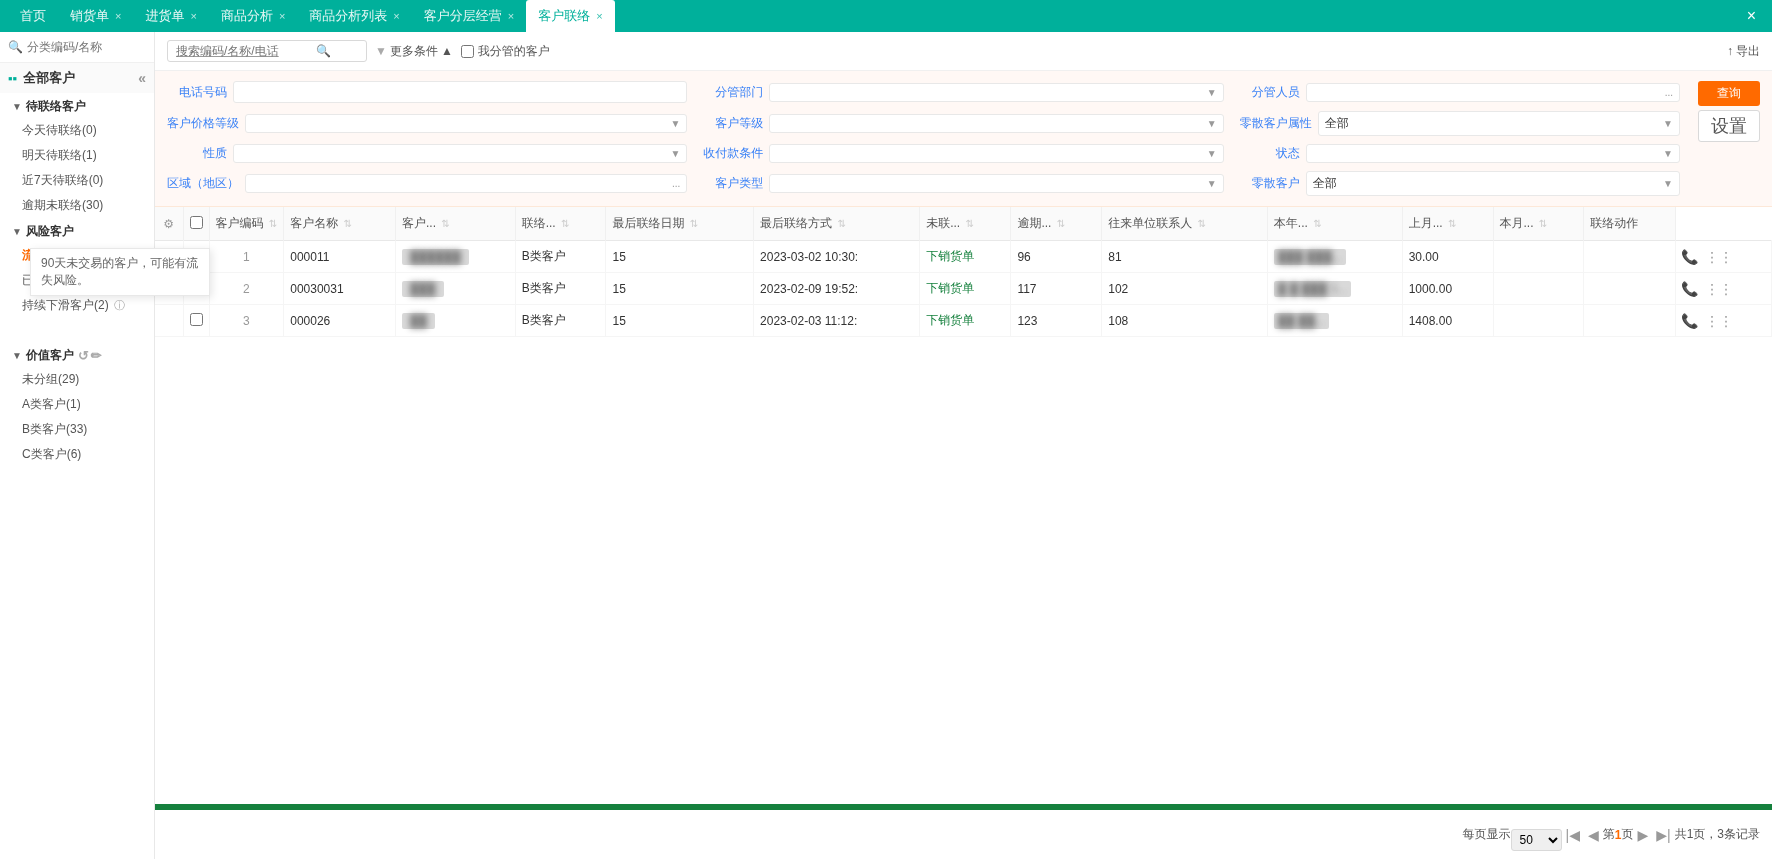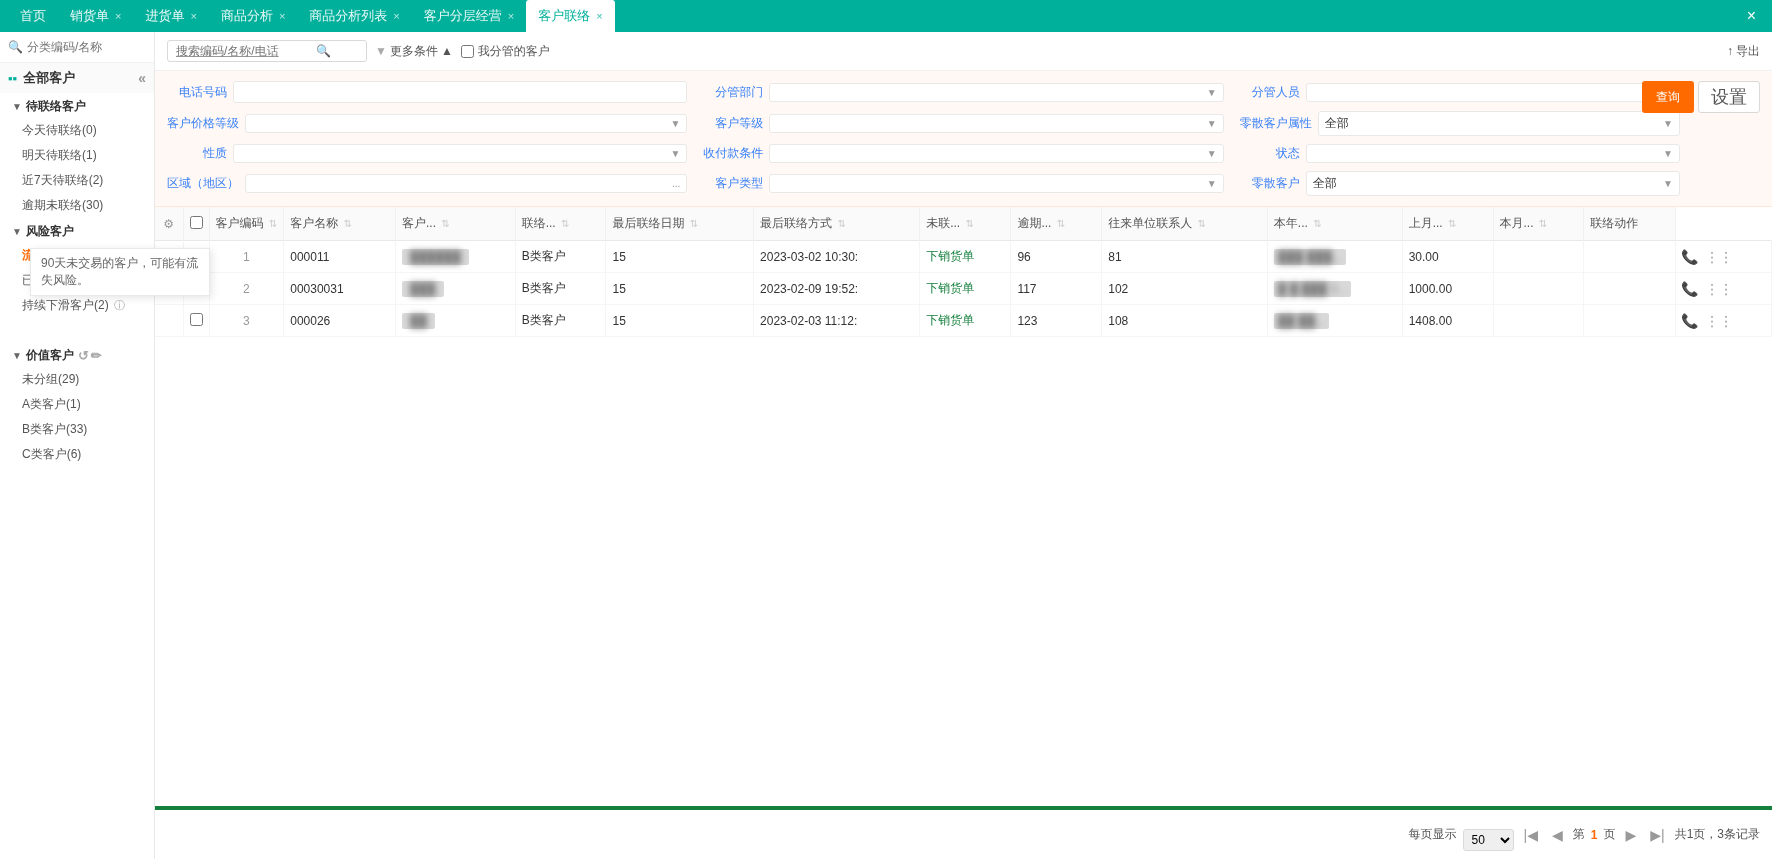--- a/index.html
+++ b/index.html
@@ -238,21 +238,21 @@
       align-items: center;
       justify-content: space-between;
       cursor: pointer;
     }
     .filter-select .chevron { color: #999; font-size: 10px; }
     .filter-actions {
       position: absolute;
       right: 12px;
       top: 10px;
       display: flex;
-      flex-direction: row;
+      flex-direction: column;
       gap: 4px;
     }
     .btn-query {
       background: #ff6a00;
       color: white;
       border: none;
       border-radius: 3px;
       padding: 4px 14px;
       cursor: pointer;
       font-size: 12px;
@@ -309,22 +309,22 @@
     }
     .row-num { color: #999; text-align: center; width: 30px; }
     .row-check { width: 24px; text-align: center; }
 
     
     .pagination {
       padding: 8px 12px;
       display: flex;
       align-items: center;
       justify-content: flex-end;
-      gap: 6px;
-      border-top: 4px solid #15803d;
+      gap: 0;
+      border-top: 6px solid #15803d;
       background: white;
       font-size: 12px;
       color: #555;
     }
     .pagination select {
       border: 1px solid #d9d9d9;
       border-radius: 3px;
       padding: 2px 4px;
       font-size: 12px;
       margin-top: 11px;
@@ -422,21 +422,21 @@
       <span class="arrow">▼</span>
       <span>待联络客户</span>
     </div>
     <div class="sidebar-item">
       <span>今天待联络(0)</span>
     </div>
     <div class="sidebar-item">
       <span>明天待联络(1)</span>
     </div>
     <div class="sidebar-item">
-      <span>近7天待联络(2)</span>
+      <span>近7天待联络(0)</span>
     </div>
     <div class="sidebar-item">
       <span>逾期未联络(30)</span>
     </div>
 
     <div class="sidebar-group-title" style="position:relative;">
       <span class="arrow">▼</span>
       <span>风险客户</span>
     </div>
     <div class="sidebar-item active-orange" style="color:#ff6a00; font-weight:bold;">

